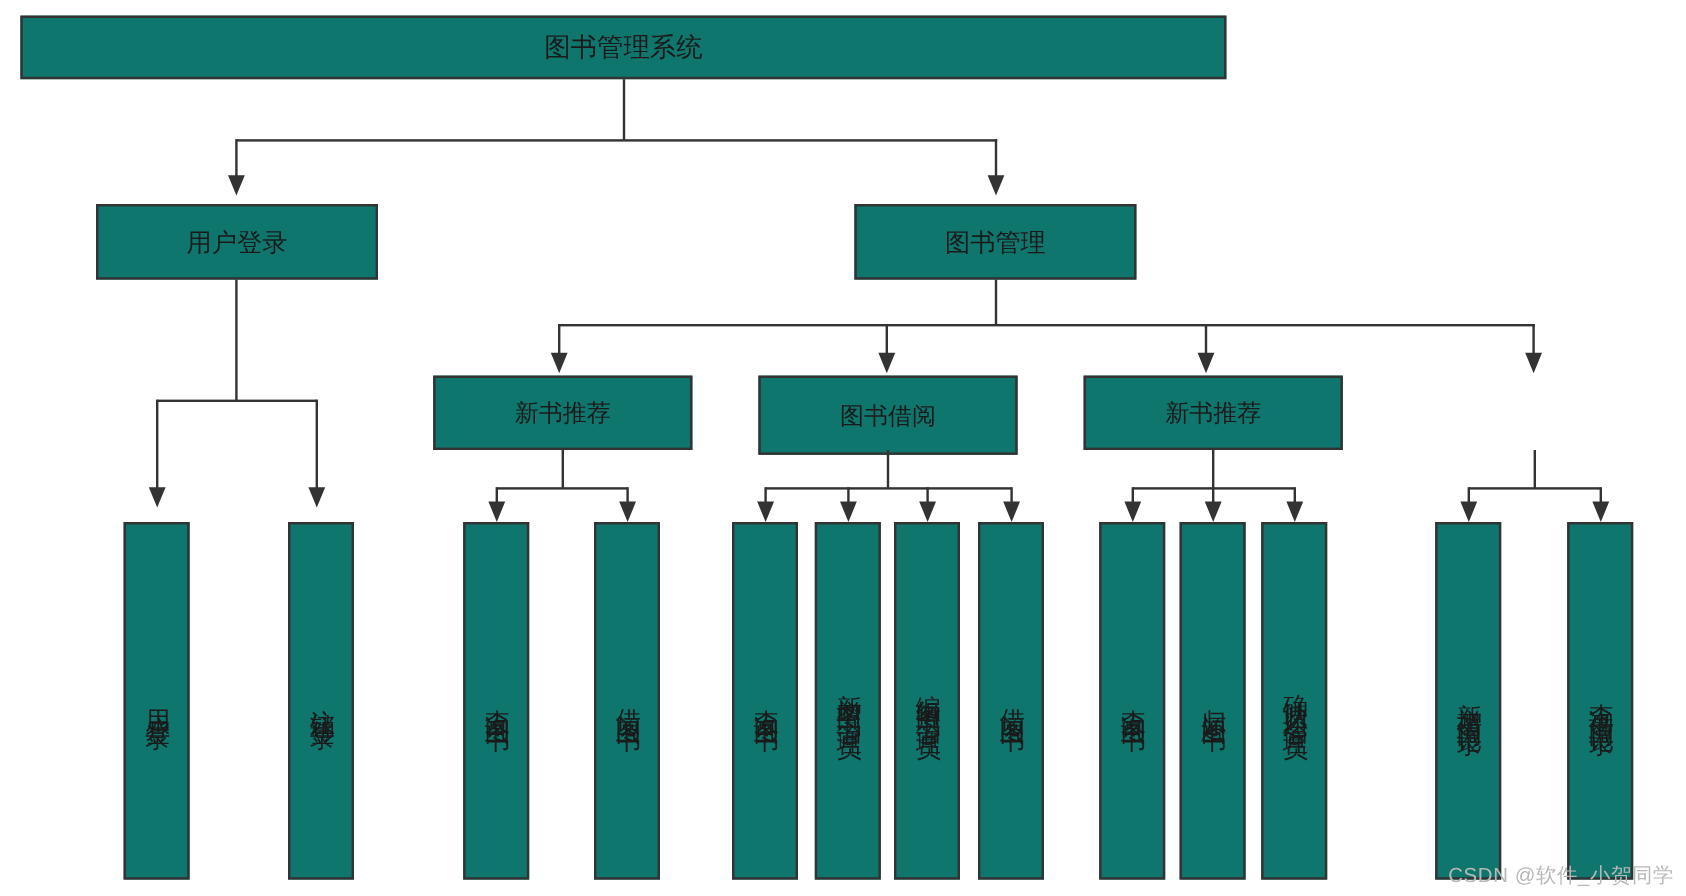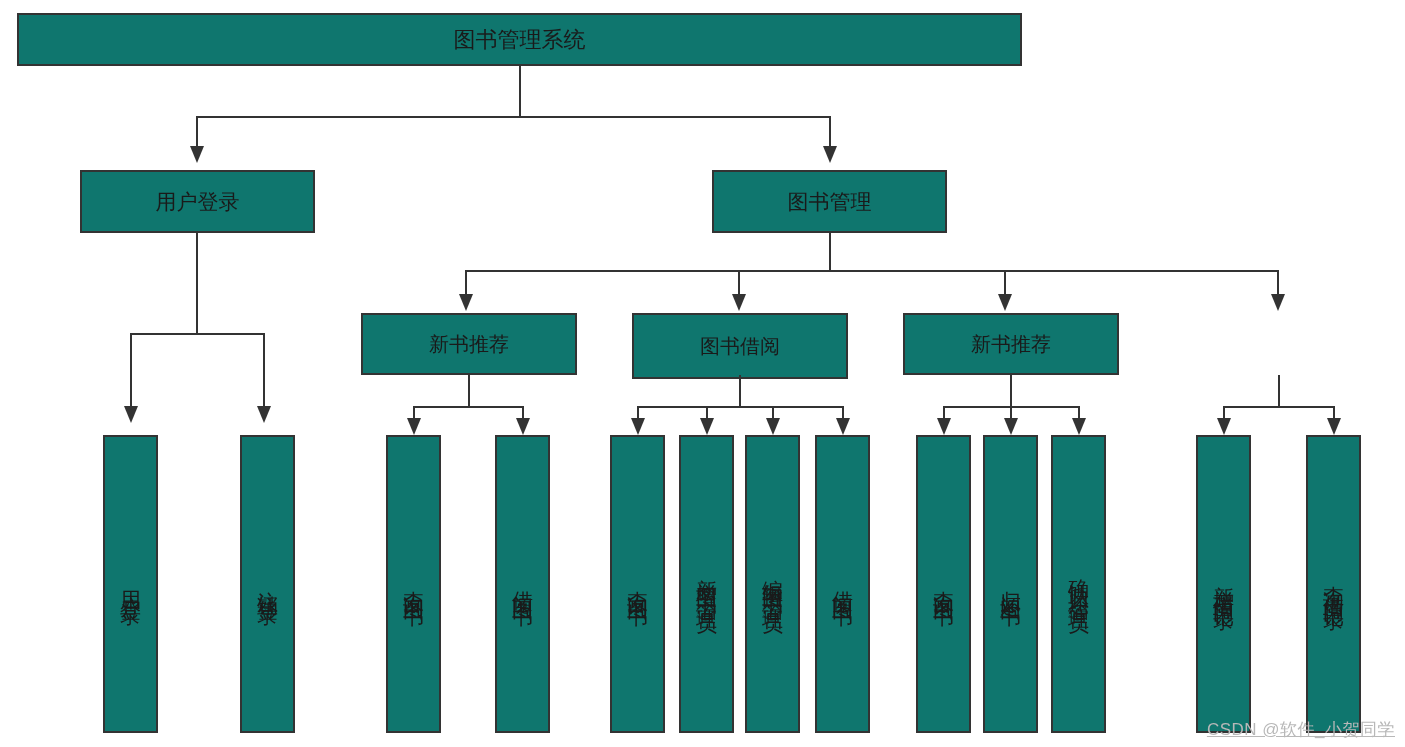--- a/index.html
+++ b/index.html
@@ -69,21 +69,20 @@
     border-top: 17px solid #333333;
   }
   .watermark {
     position: absolute;
     right: 10px;
     bottom: 6px;
     font-size: 17px;
     color: #b8b8b8;
     letter-spacing: 0.5px;
     white-space: nowrap;
-    text-decoration: underline;
   }
 </style>
 </head>
 <body>
 
 <div id="canvas">
 
   <div class="node root" style="left:17px; top:13px; width:1005px; height:53px;">
     <span class="lbl">图书管理系统</span>
   </div>

